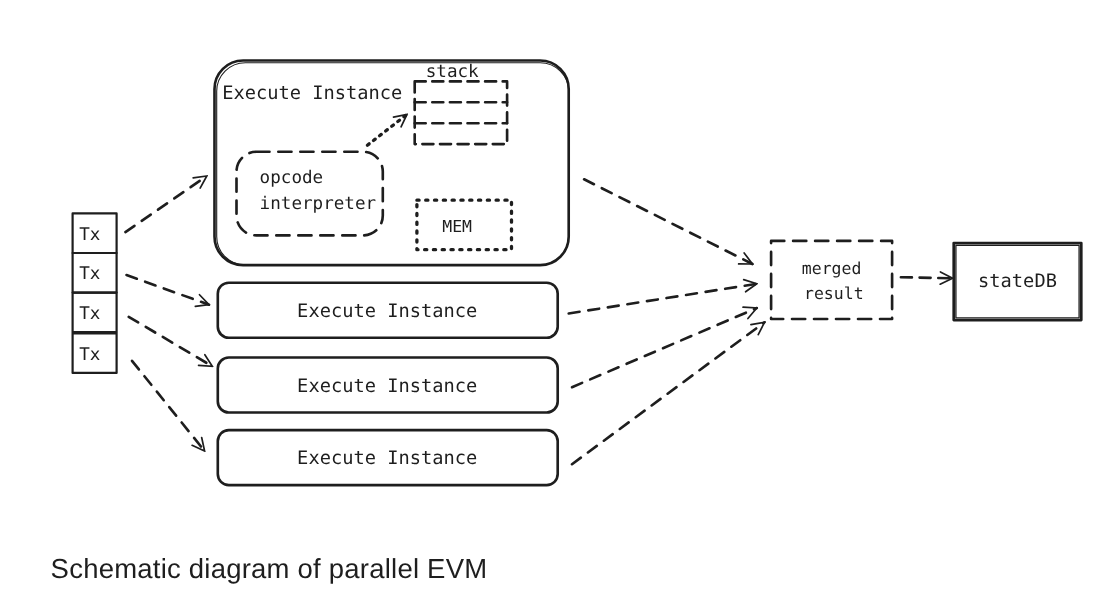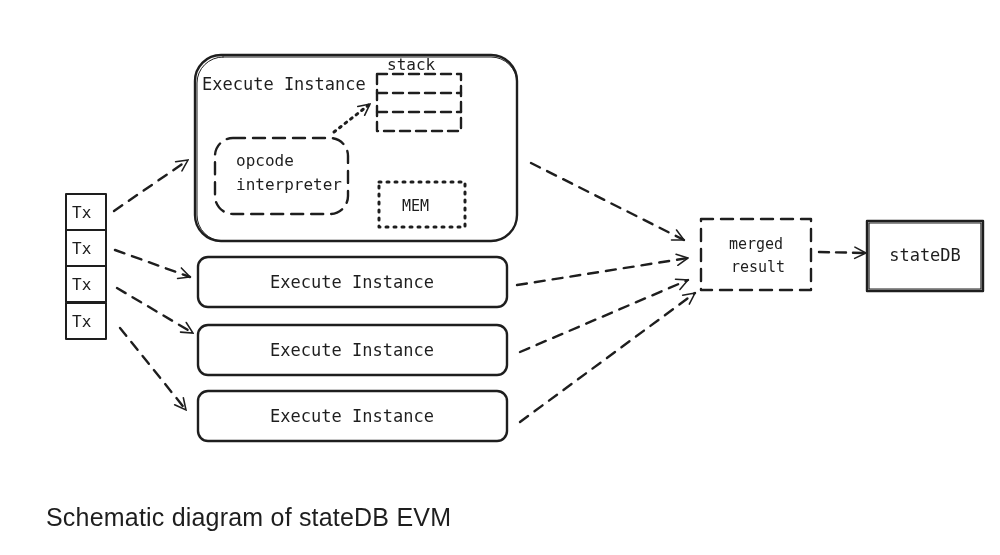--- a/index.html
+++ b/index.html
@@ -95,13 +95,13 @@
 
   <path class="st" d="M819,252 L866,253" stroke-width="2.4" stroke-dasharray="10 7" marker-end="url(#arr)"></path>
 
   <g>
     <rect class="st" x="867" y="221" width="116" height="70" stroke-width="2.4"></rect>
     <rect class="st" x="869" y="223" width="112" height="66" stroke-width="1.2"></rect>
     <text class="hand" x="925" y="261" font-size="17" text-anchor="middle">stateDB</text>
   </g>
 </svg>
 
-<div class="caption">Schematic diagram of stateDB EVM</div>
+<div class="caption">Schematic diagram of parallel EVM</div>
 
 </body></html>

